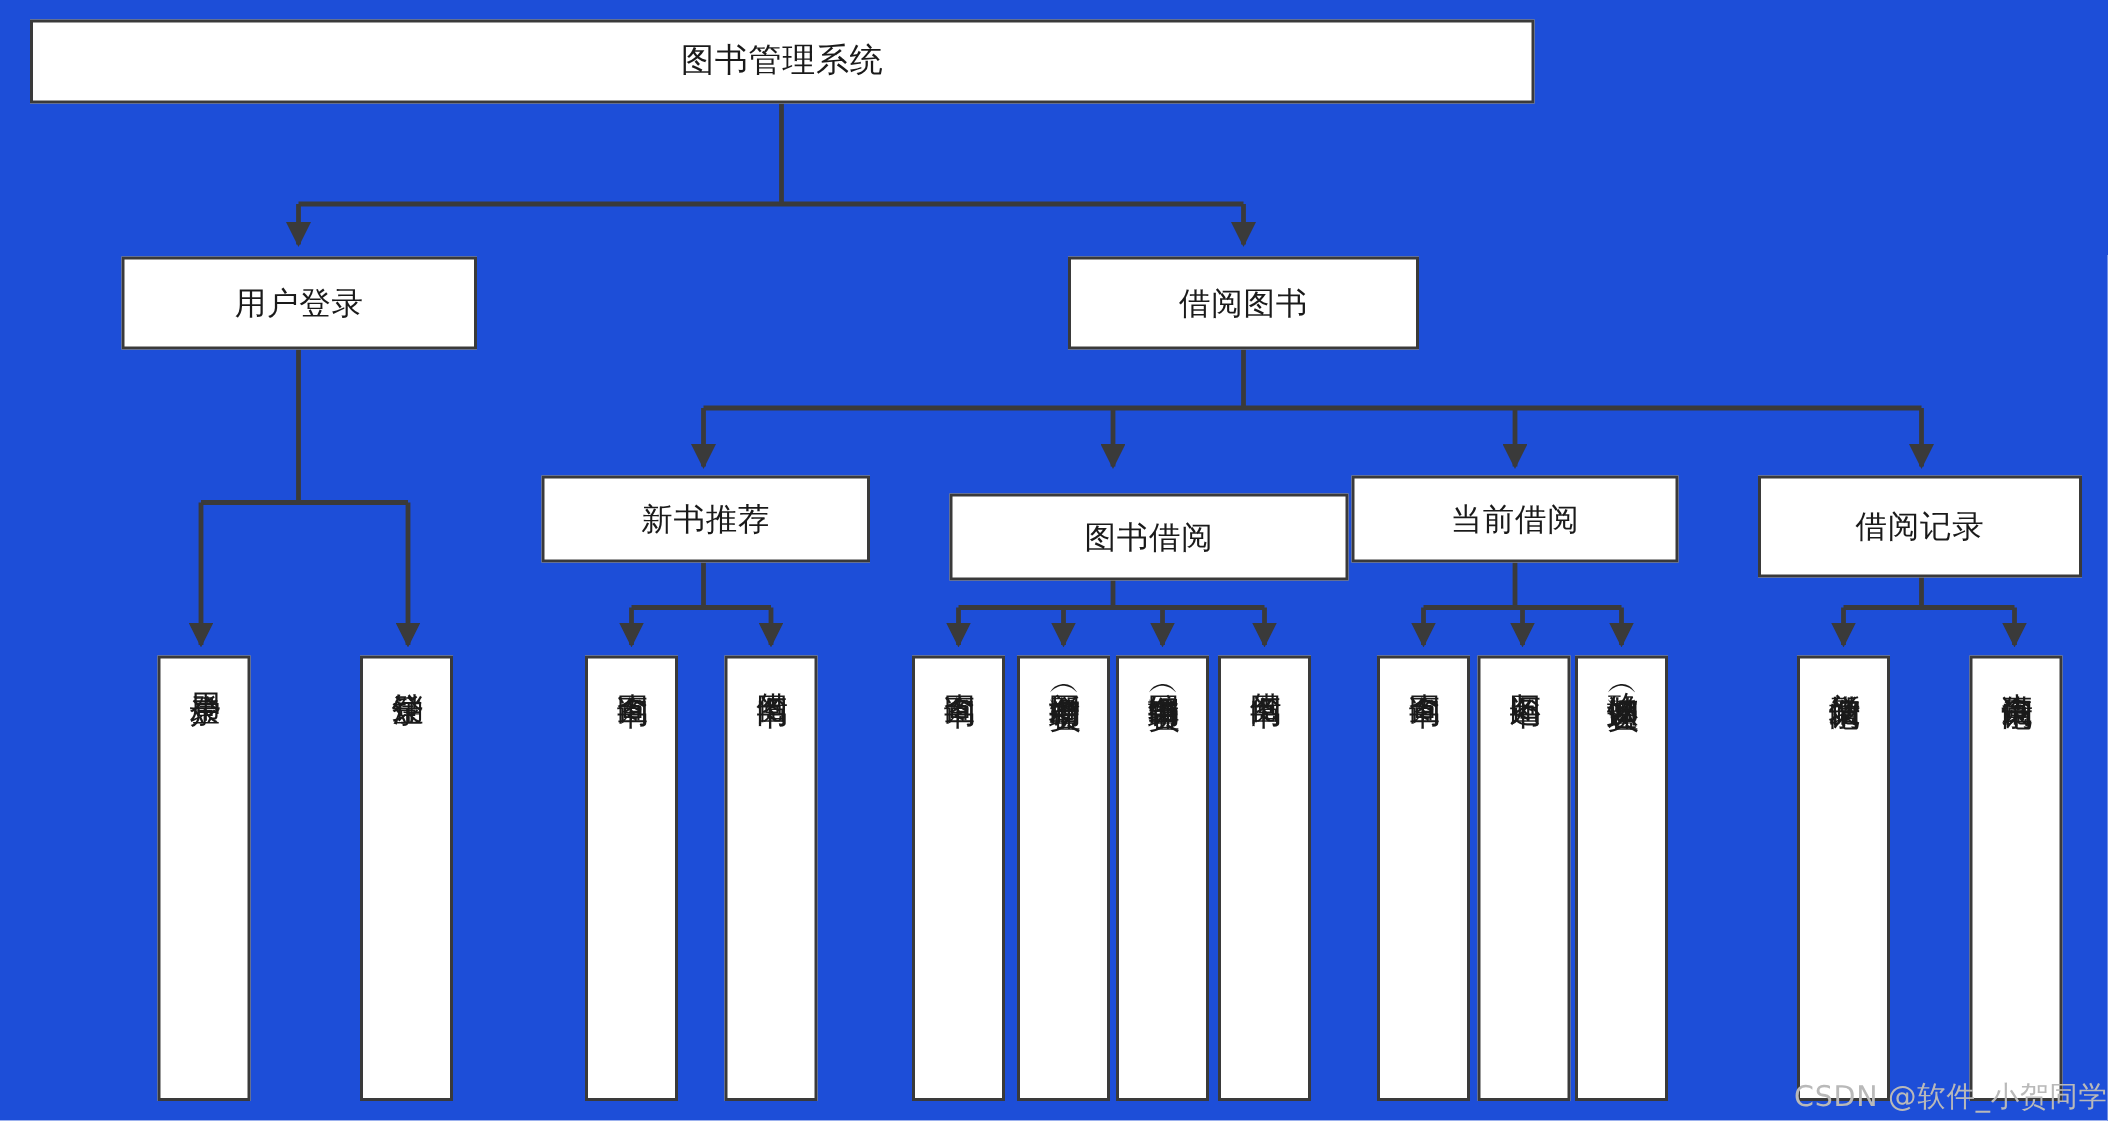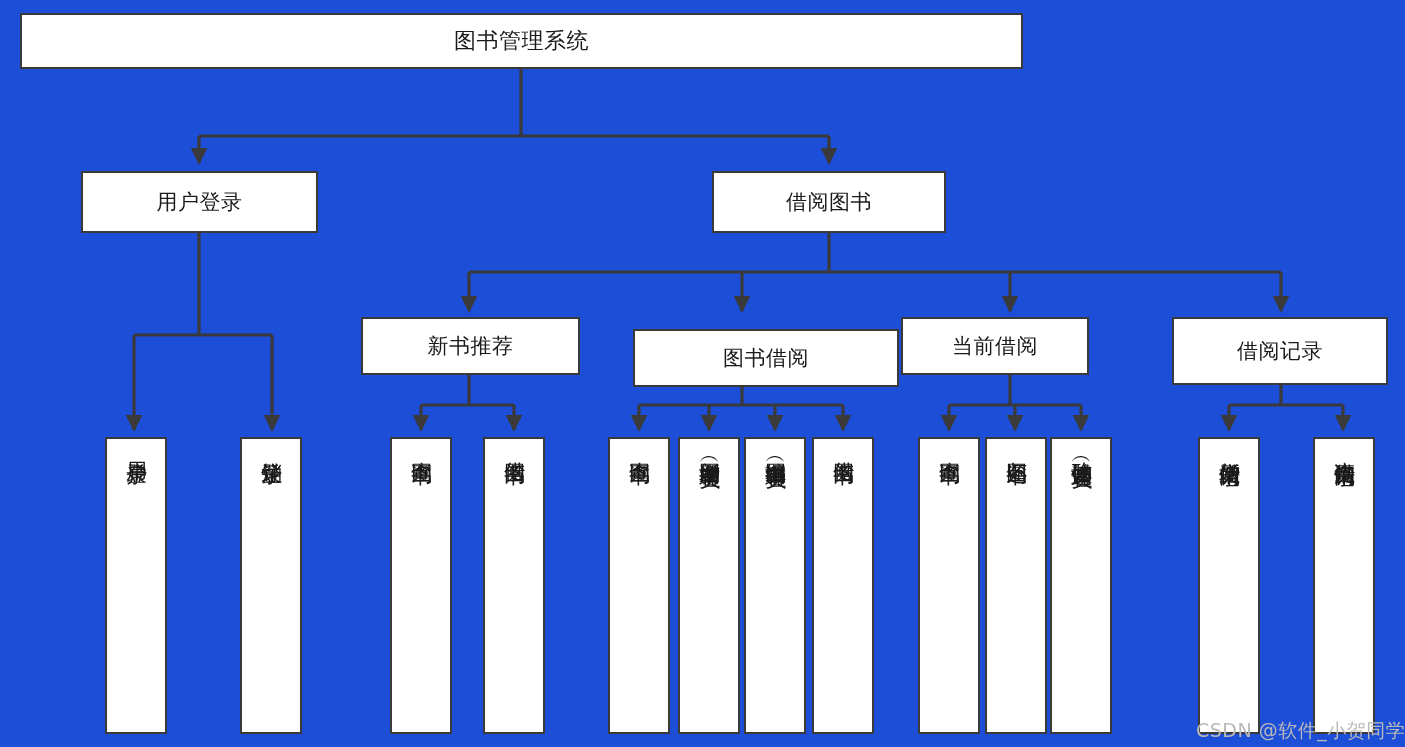--- a/index.html
+++ b/index.html
@@ -132,21 +132,21 @@
   <div class="node lvl1" style="left:712px; top:171px; width:234px; height:62px;">
     <span class="lbl">借阅图书</span>
   </div>
 
   <div class="node lvl2" style="left:361px; top:317px; width:219px; height:58px;">
     <span class="lbl">新书推荐</span>
   </div>
   <div class="node lvl2" style="left:633px; top:317px; width:266px; height:58px;margin-top:12px;">
     <span class="lbl">图书借阅</span>
   </div>
-  <div class="node lvl2" style="left:901px; top:317px; width:188px; height:58px;">
+  <div class="node lvl2" style="left:901px; top:317px; width:218px; height:58px;">
     <span class="lbl">当前借阅</span>
   </div>
   <div class="node lvl2" style="left:1172px; top:317px; width:216px; height:68px;">
     <span class="lbl">借阅记录</span>
   </div>
 
   <div class="node leaf" style="left:105px; top:437px; width:62px; height:297px;">
     <span class="lbl">用户登录</span>
   </div>
   <div class="node leaf" style="left:240px; top:437px; width:62px; height:297px;">

